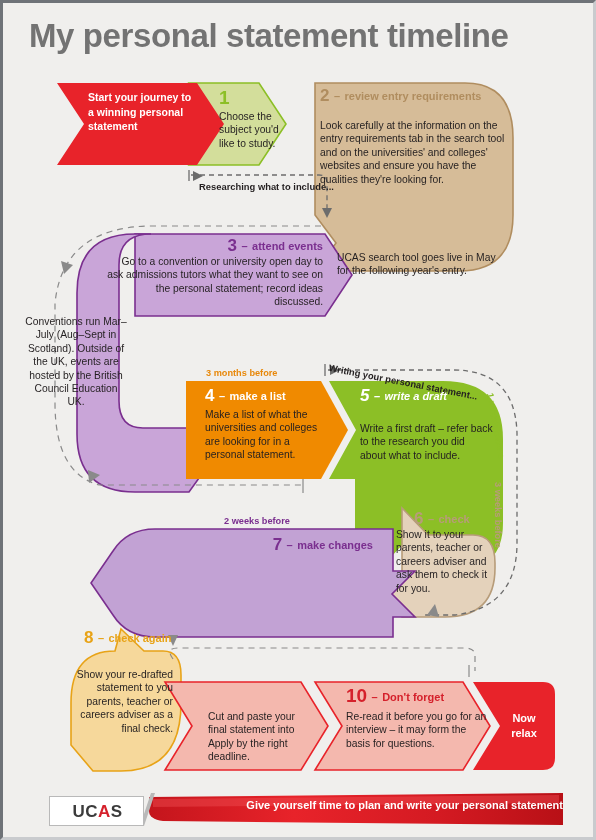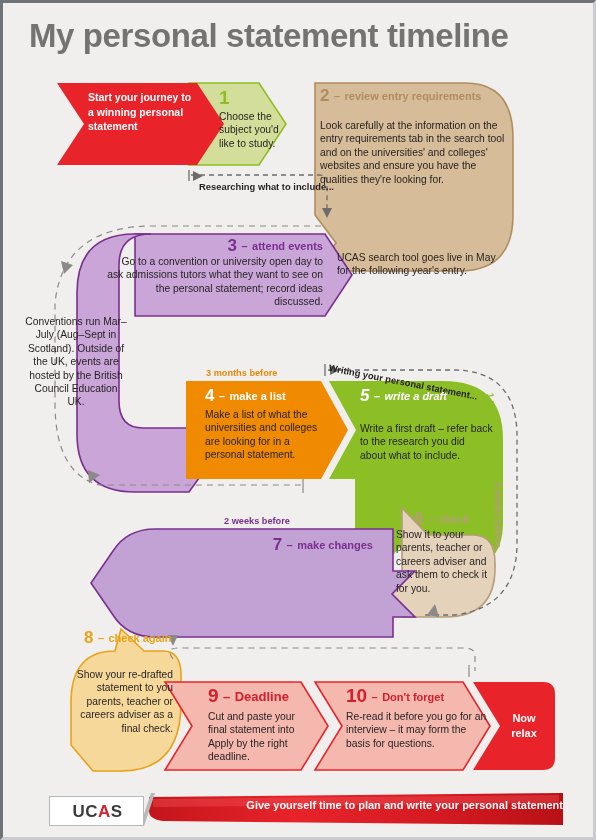--- a/index.html
+++ b/index.html
@@ -199,25 +199,20 @@
     <span class="hdrlbl" style="color:#7a2f8f;">make changes</span>
   </div>
 
   <div class="txt" style="left:81px;top:625px;width:88px;">
     <span class="hdrnum" style="color:#e8a317;">8</span>
     <span class="hdrlbl" style="color:#e8a317;">–</span>
     <span class="hdrlbl" style="color:#e8a317;">check again</span>
   </div>
   <div class="txt body" style="left:72px;top:665px;width:98px;text-align:right;">Show your re-drafted statement to you parents, teacher or careers adviser as a final check.</div>
 
-  <div class="txt" style="left:205px;top:684px;width:120px;">
-    <span class="hdrnum" style="color:#d5202b;font-size:19px;">9</span>
-    <span class="hdrlbl" style="color:#d5202b;font-size:13px;">–</span>
-    <span class="hdrlbl" style="color:#d5202b;font-size:13px;">Deadline</span>
-  </div>
   <div class="txt body" style="left:205px;top:707px;width:100px;">Cut and paste your final statement into Apply by the right deadline.</div>
 
   <div class="txt" style="left:343px;top:684px;width:150px;">
     <span class="hdrnum" style="color:#d5202b;font-size:19px;">10</span>
     <span class="hdrlbl" style="color:#d5202b;">–</span>
     <span class="hdrlbl" style="color:#d5202b;">Don't forget</span>
   </div>
   <div class="txt body" style="left:343px;top:707px;width:143px;">Re-read it before you go for an interview – it may form the basis for questions.</div>
 
   <div class="txt white" style="left:496px;top:709px;width:50px;font-size:11px;font-weight:bold;text-align:center;">Now</div>

